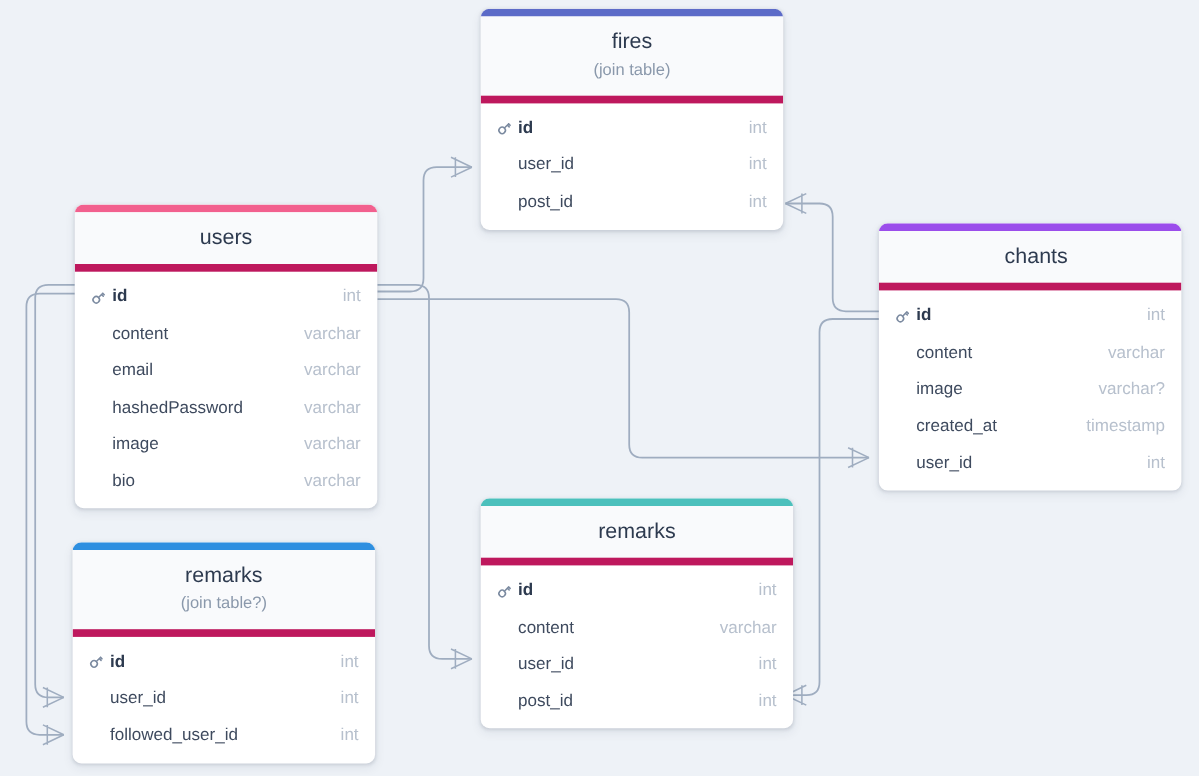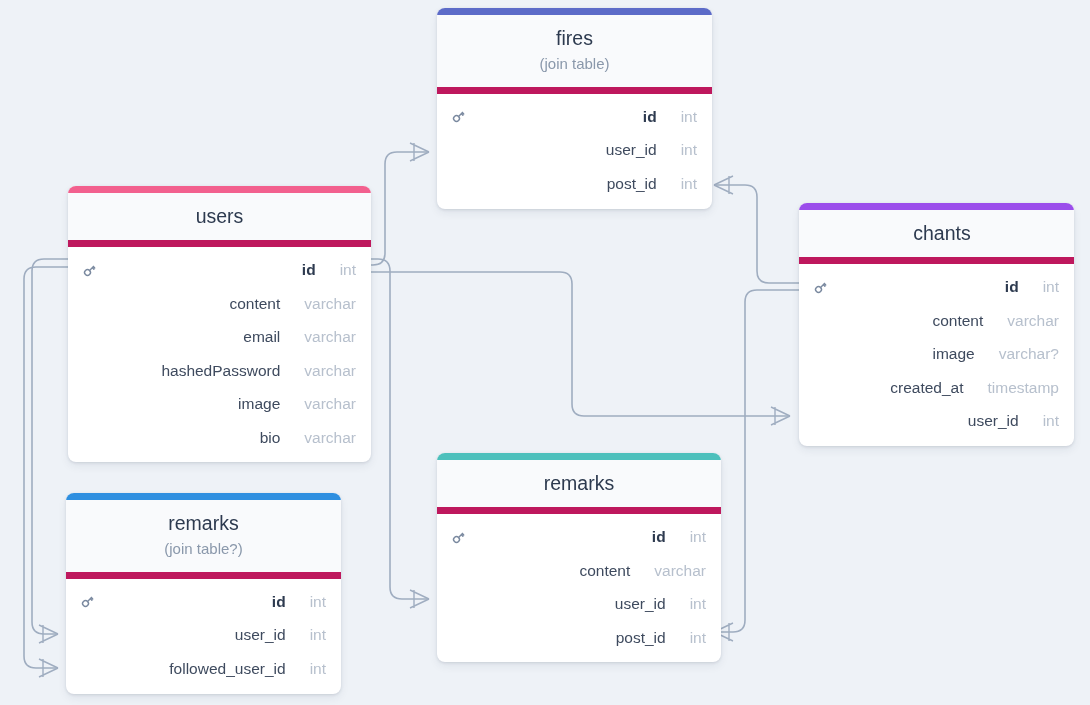--- a/index.html
+++ b/index.html
@@ -34,21 +34,21 @@
     font-size: 19.5px;
     color: #2d3a4f;
     line-height: 1.25;
   }
   .tsub {
     font-size: 15px;
     color: #8a98ab;
     margin-top: 5px;
     line-height: 1.25;
   }
-  .tbody { padding: 6px 0 8px 0; text-align: right; }
+  .tbody { padding: 6px 0 8px 0; }
   .row {
     display: flex;
     align-items: center;
     height: 33.5px;
     padding: 0 15px 0 14px;
   }
   .keycell { width: 20px; flex: none; display: flex; align-items: center; }
   .colname {
     flex: 1 1 auto;
     font-size: 15.5px;
@@ -132,21 +132,21 @@
         <span class="coltype">int</span>
       </div>
       <div class="row">
         <span class="keycell"></span>
         <span class="colname">post_id</span>
         <span class="coltype">int</span>
       </div>
     </div>
   </div>
 
-  <div class="table" style="left:68px; top:186px; width:303px;">
+  <div class="table" style="left:68px; top:186px; width:275px;">
     <div class="accent" style="background:#f2608e;"></div>
     <div class="thead" style="padding:11px 0 12px 0;">
       <div class="tname">users</div>
     </div>
     <div class="tbody">
       <div class="row pk">
         <span class="keycell">
           <svg class="keyicon" width="15" height="15" viewBox="0 0 16 16">
               <g transform="rotate(-45 8 8)">
                 <circle cx="5" cy="8" r="3.1" fill="none" stroke="#7b8aa0" stroke-width="1.5"></circle>

